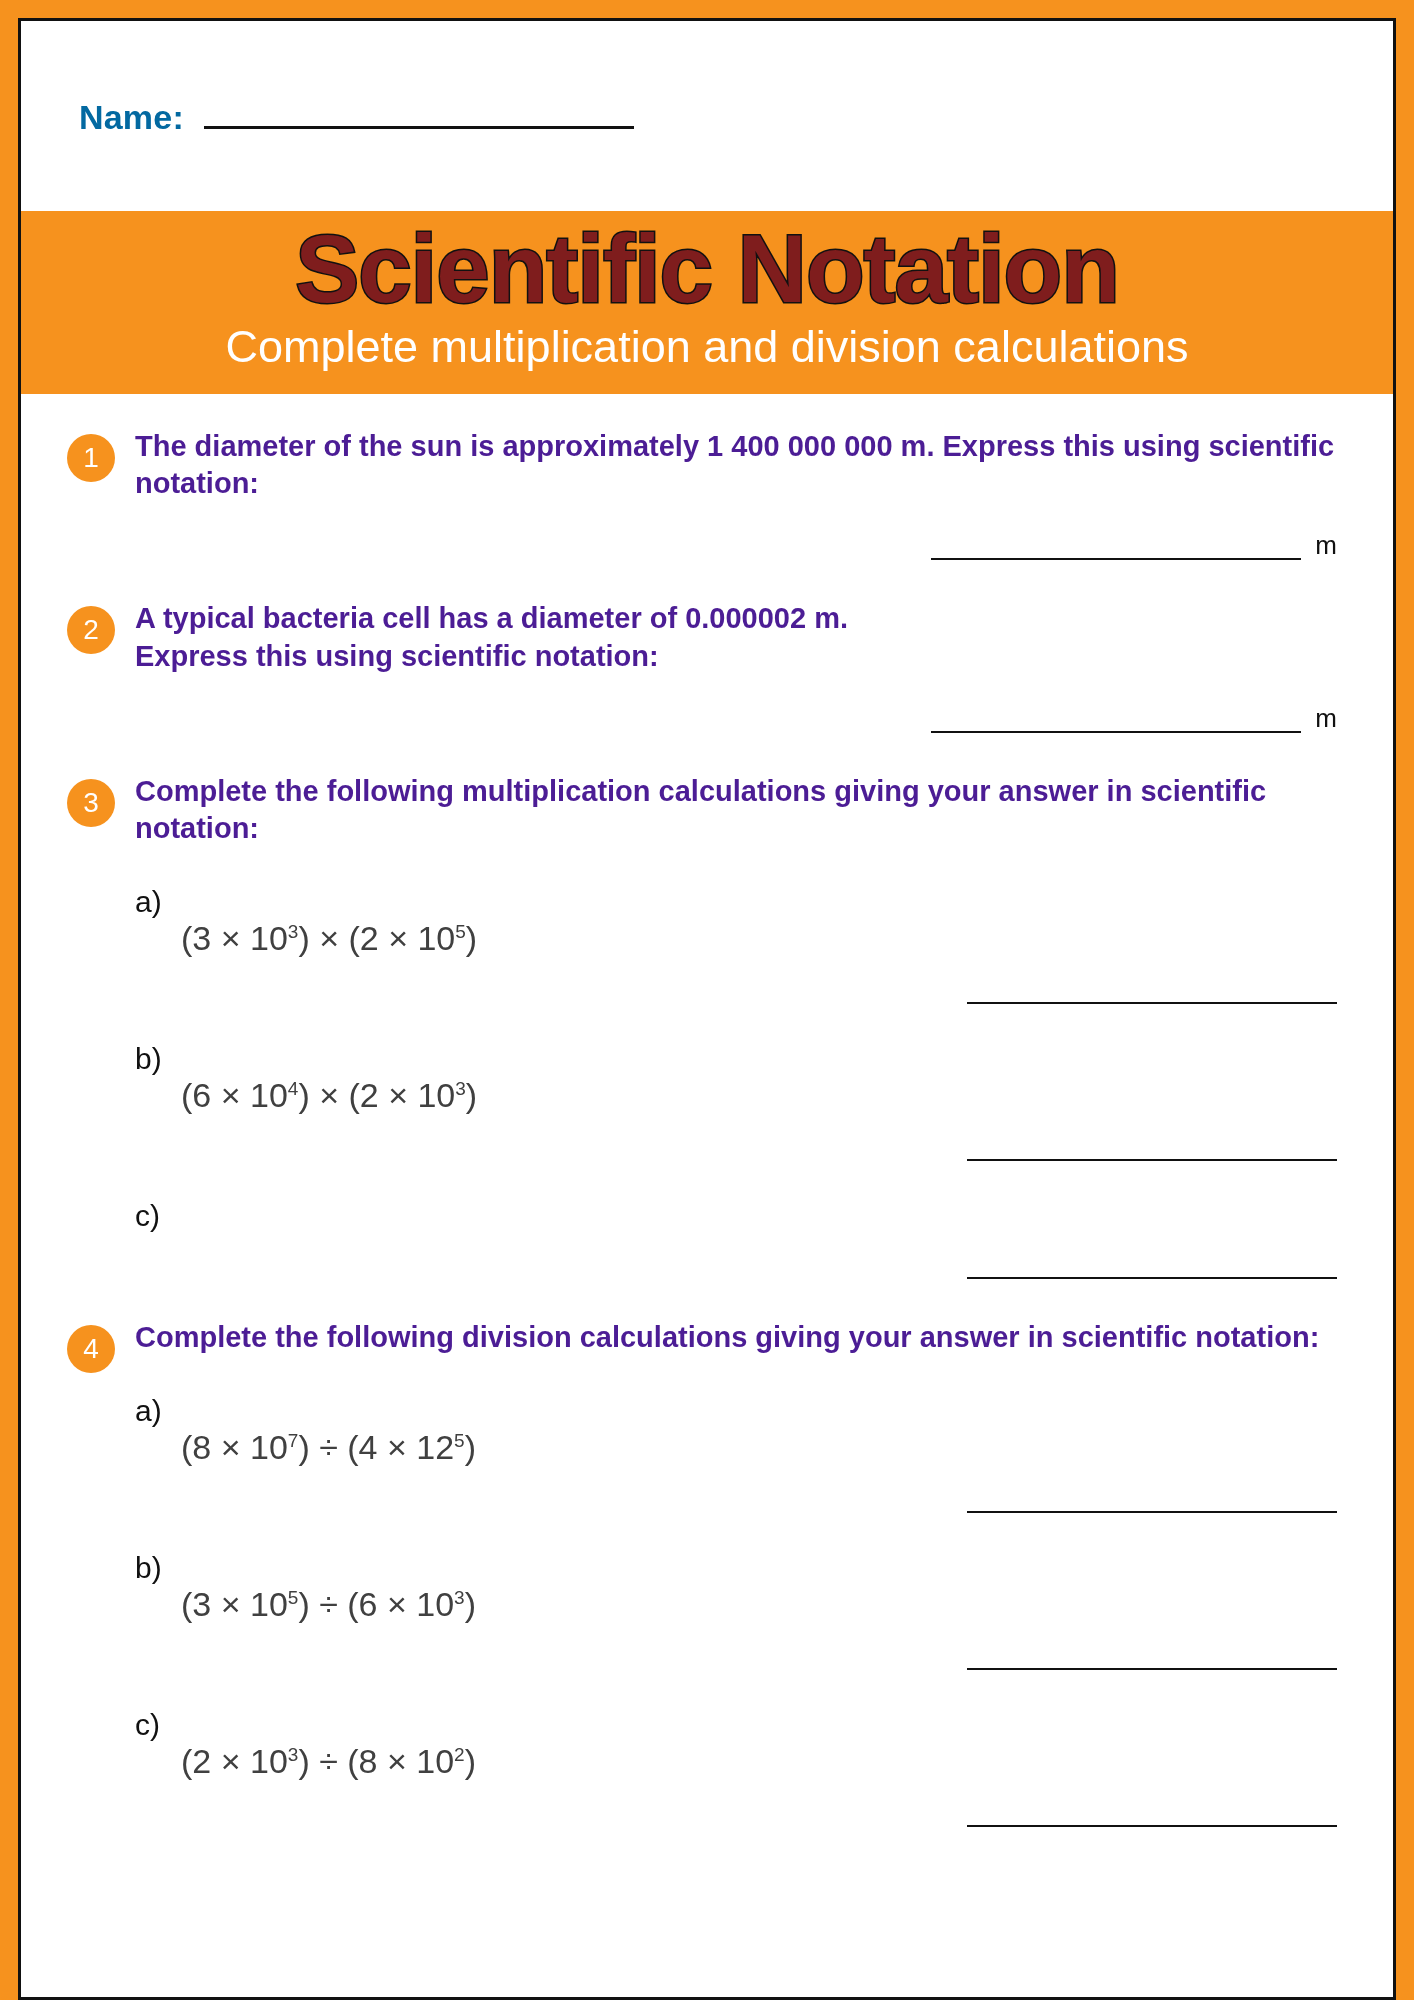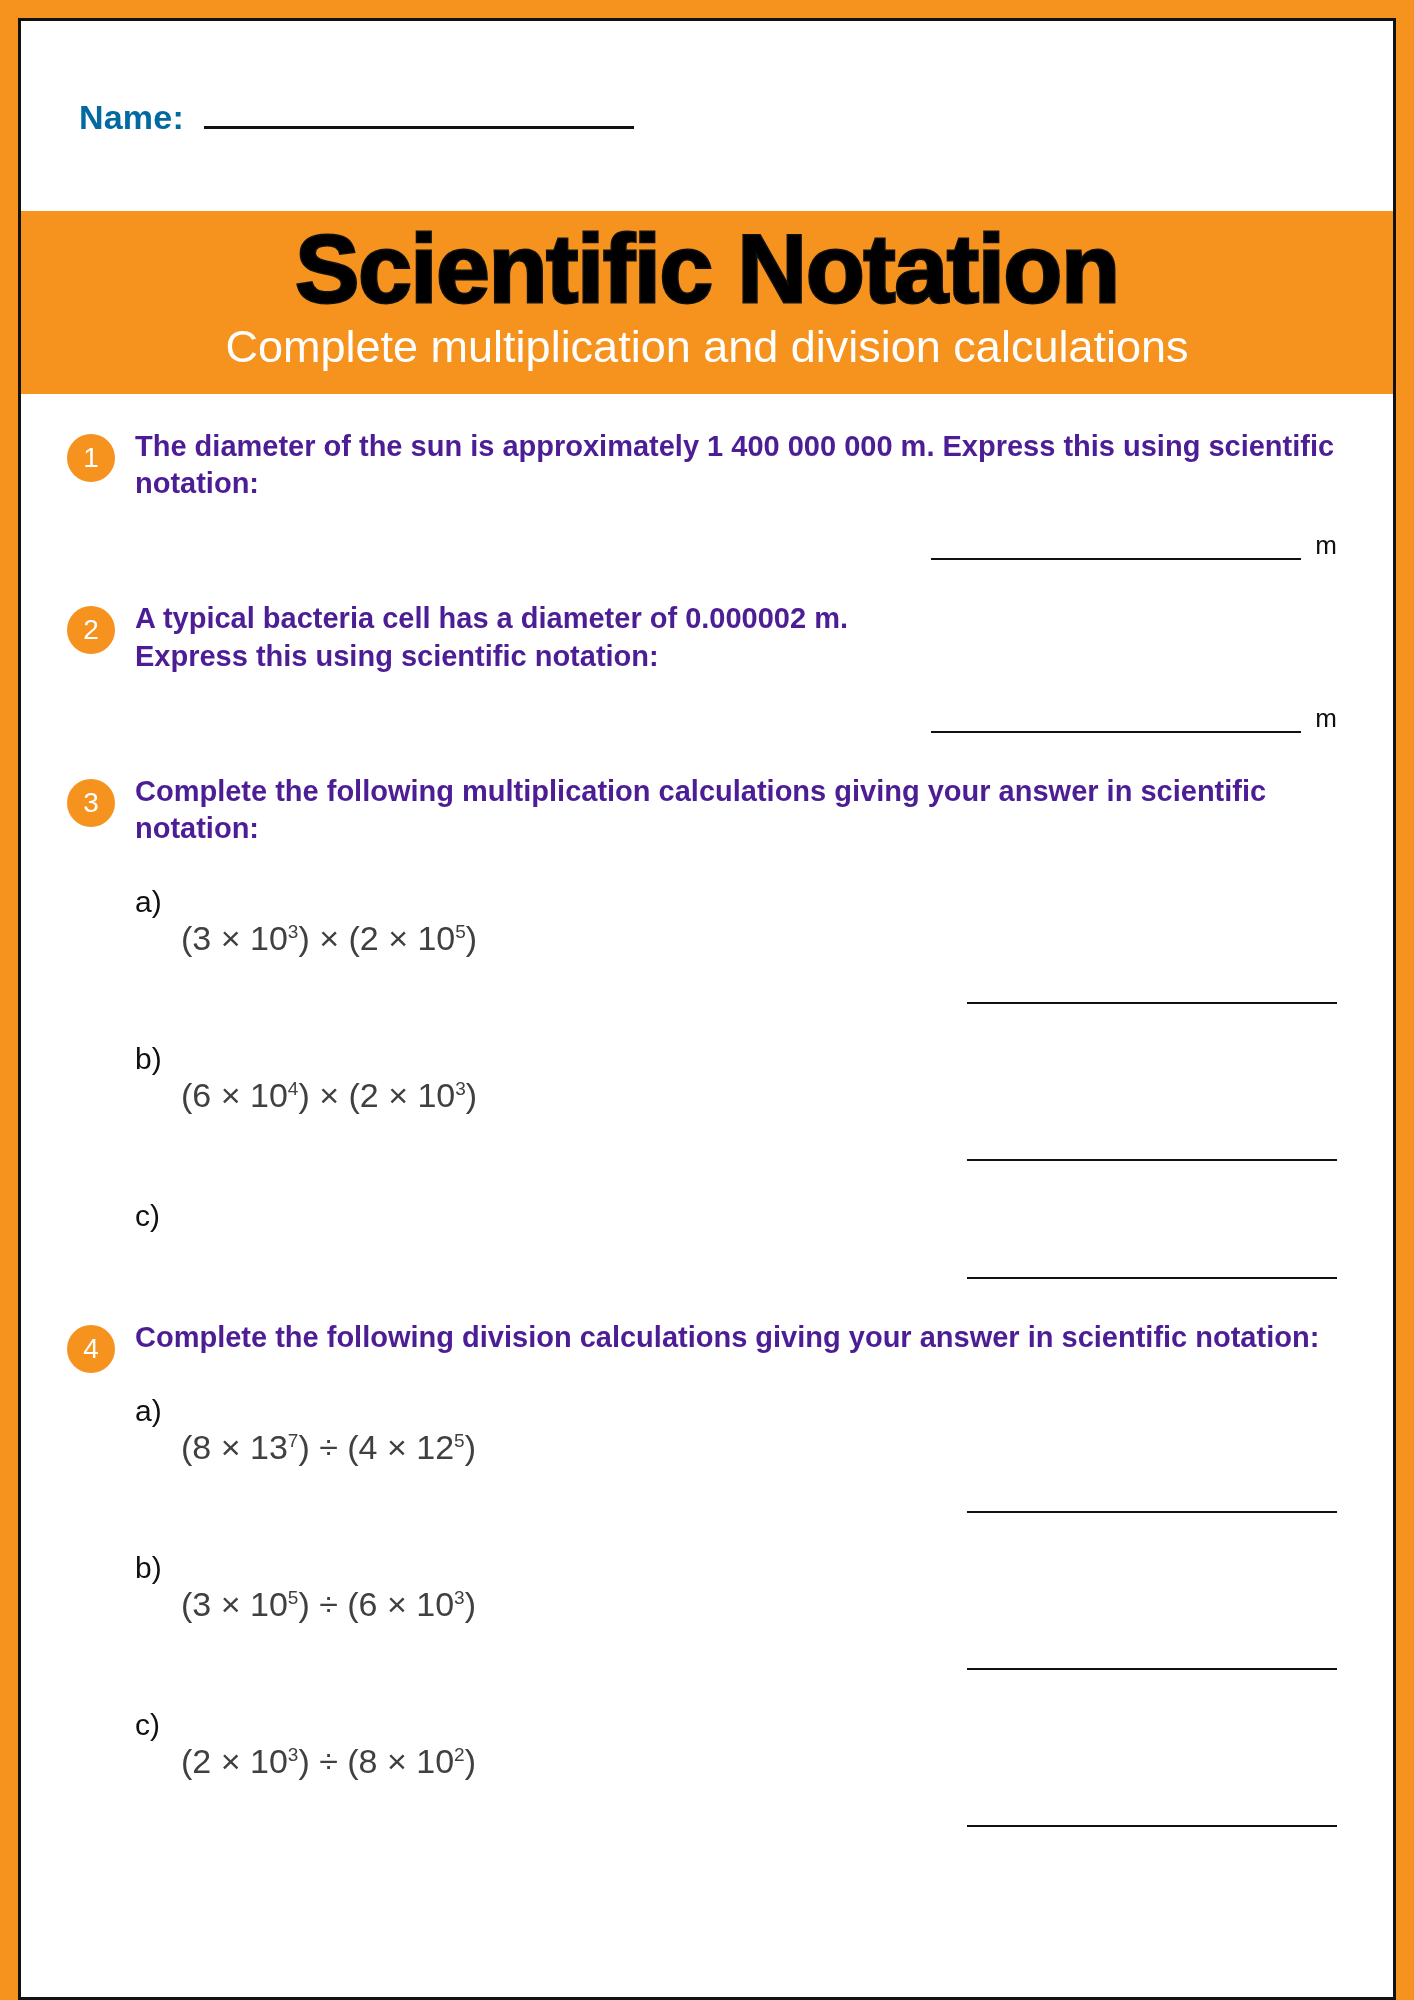--- a/index.html
+++ b/index.html
@@ -61,21 +61,21 @@
   
   .band {
     background: #F6921E;
     padding: 8px 0 22px 0;
     text-align: center;
   }
   .title {
     font-size: 96px;
     font-weight: bold;
     line-height: 1.05;
-    color: #000000;
+    color: #7f1d1d;
     letter-spacing: -1px;
     -webkit-text-stroke: 3px #111;
     paint-order: stroke fill;
     margin: 0;
   }
   .subtitle {
     color: #ffffff;
     font-size: 45px;
     line-height: 1.12;
     margin: 2px 0 0 0;
@@ -249,21 +249,21 @@
 
       <div class="gap-md"></div>
 
       <div class="q">
         <div class="qnum">4</div>
         <div class="qbody">
           <div class="qtext">Complete the following division calculations giving your answer in scientific notation:</div>
 
           <div class="subq">
             <span class="sublabel">a)</span>
-            <span class="expr"><span>(8 × 13</span><sup>7</sup><span>) ÷ (4 × 12</span><sup>5</sup><span>)</span></span>
+            <span class="expr"><span>(8 × 10</span><sup>7</sup><span>) ÷ (4 × 12</span><sup>5</sup><span>)</span></span>
           </div>
           <div class="sub-ansline">
             <span class="ansline"></span>
           </div>
 
           <div class="subq">
             <span class="sublabel">b)</span>
             <span class="expr"><span>(3 × 10</span><sup>5</sup><span>) ÷ (6 × 10</span><sup>3</sup><span>)</span></span>
           </div>
           <div class="sub-ansline">

